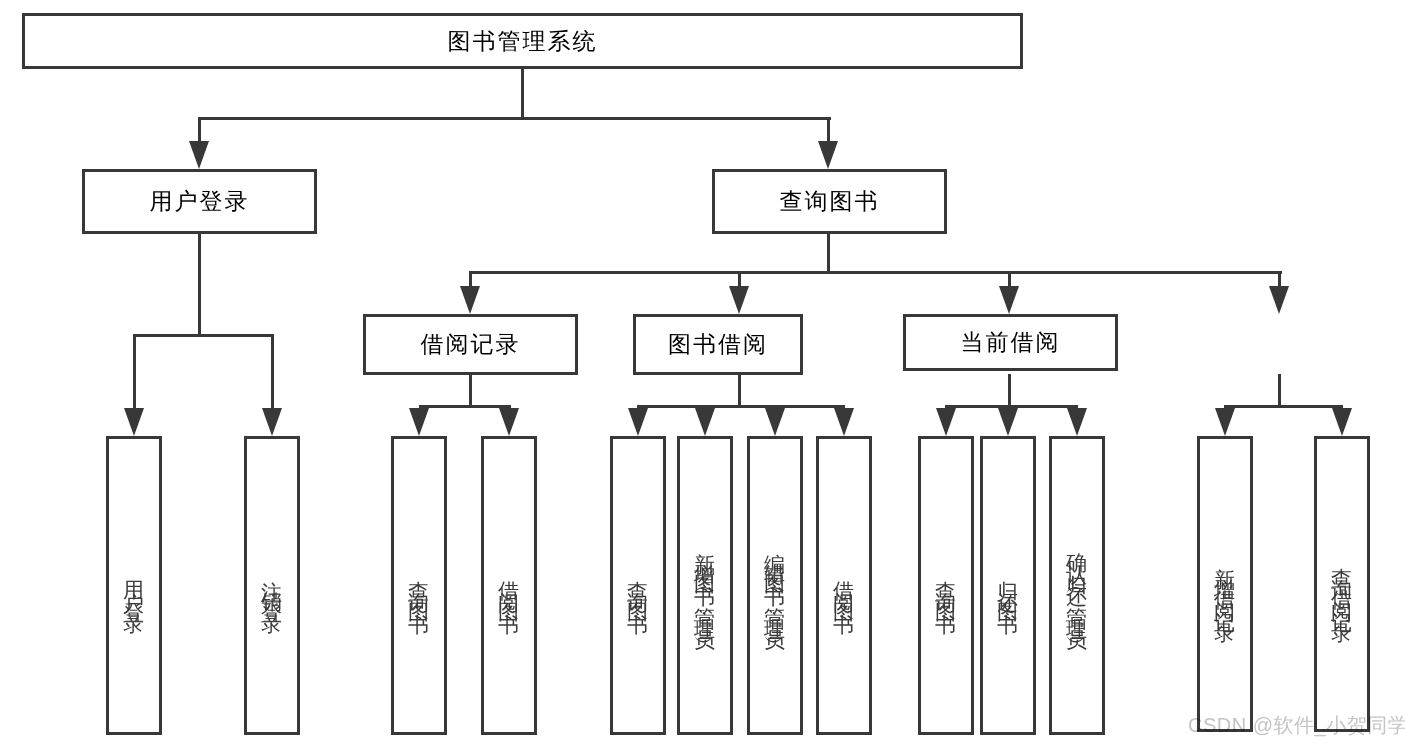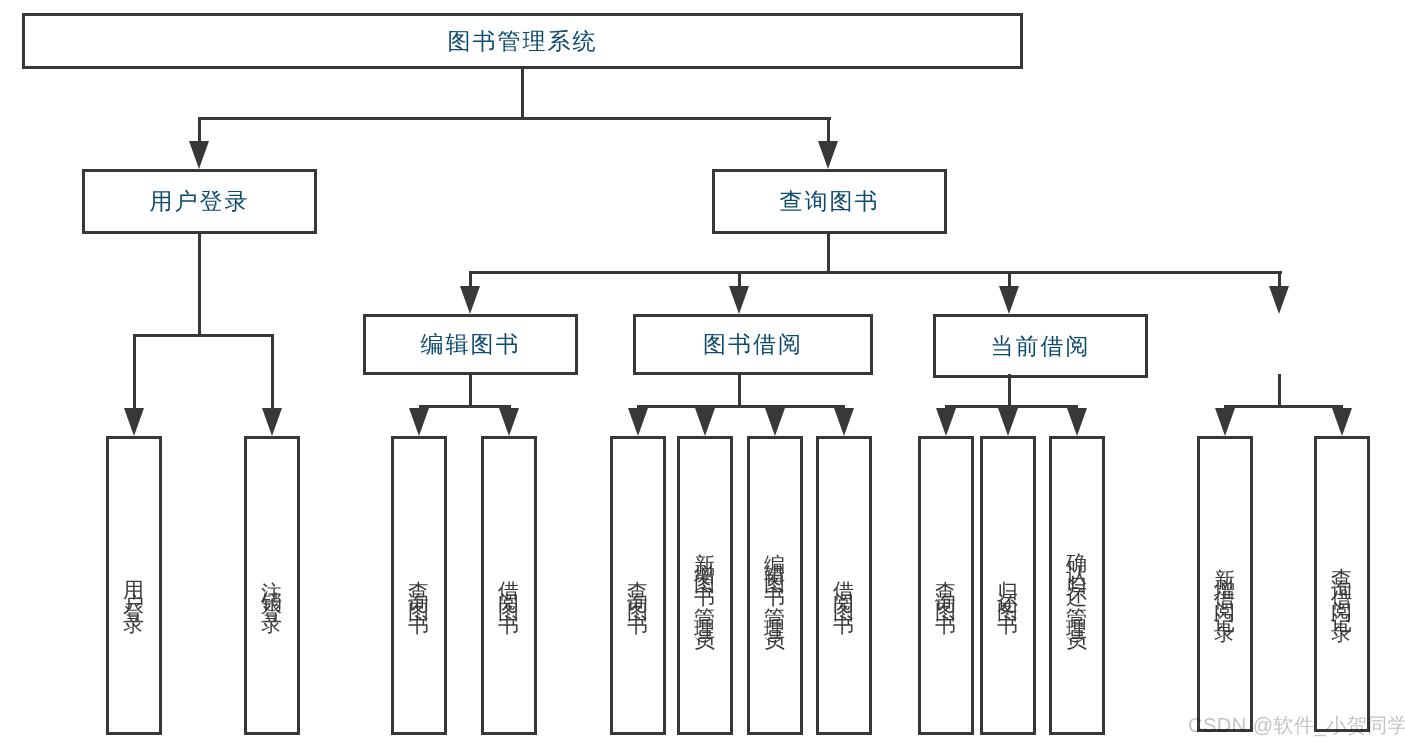--- a/index.html
+++ b/index.html
@@ -12,21 +12,21 @@
   }
   .hbox{
     position:absolute;
     box-sizing:border-box;
     border:3px solid #383838;
     background:#ffffff;
     display:flex;align-items:center;justify-content:center;
   }
   .hlabel{
     font-size:23px;
-    color:#0c4a6e;
+    color:#000000;
     letter-spacing:2px;
     white-space:nowrap;
   }
   .vbox{
     position:absolute;
     box-sizing:border-box;
     border:3px solid #383838;
     background:#ffffff;
     display:flex;align-items:center;justify-content:center;
   }
@@ -94,26 +94,26 @@
   <div class="vline" style="left:469px;top:271px;height:16px;"></div>
   <div class="arrow" style="left:460px;top:286px;"></div>
   <div class="vline" style="left:738px;top:271px;height:16px;"></div>
   <div class="arrow" style="left:729px;top:286px;"></div>
   <div class="vline" style="left:1008px;top:271px;height:16px;"></div>
   <div class="arrow" style="left:999px;top:286px;"></div>
   <div class="vline" style="left:1278px;top:271px;height:16px;"></div>
   <div class="arrow" style="left:1269px;top:286px;"></div>
 
   <div class="hbox" style="left:363px;top:314px;width:215px;height:61px;">
-    <span class="hlabel">编辑图书</span>
+    <span class="hlabel">借阅记录</span>
   </div>
-  <div class="hbox" style="left:633px;top:314px;width:240px;height:61px;">
+  <div class="hbox" style="left:633px;top:314px;width:170px;height:61px;">
     <span class="hlabel">图书借阅</span>
   </div>
-  <div class="hbox" style="left:933px;top:314px;width:215px;height:64px;">
+  <div class="hbox" style="left:903px;top:314px;width:215px;height:57px;">
     <span class="hlabel">当前借阅</span>
   </div>
 
   <div class="vline" style="left:469px;top:374px;height:33px;"></div>
   <div class="hline" style="left:419px;top:405px;width:92px;"></div>
   <div class="arrow" style="left:409px;top:408px;"></div>
   <div class="arrow" style="left:499px;top:408px;"></div>
 
   <div class="vline" style="left:738px;top:374px;height:33px;"></div>
   <div class="hline" style="left:637px;top:405px;width:208px;"></div>

